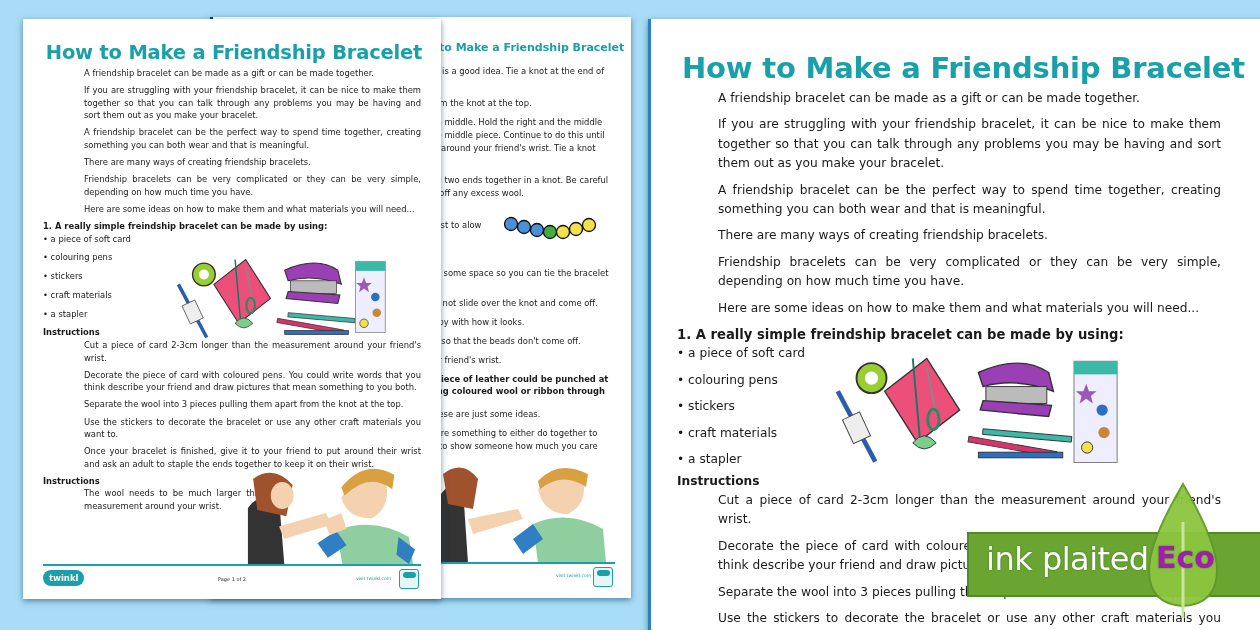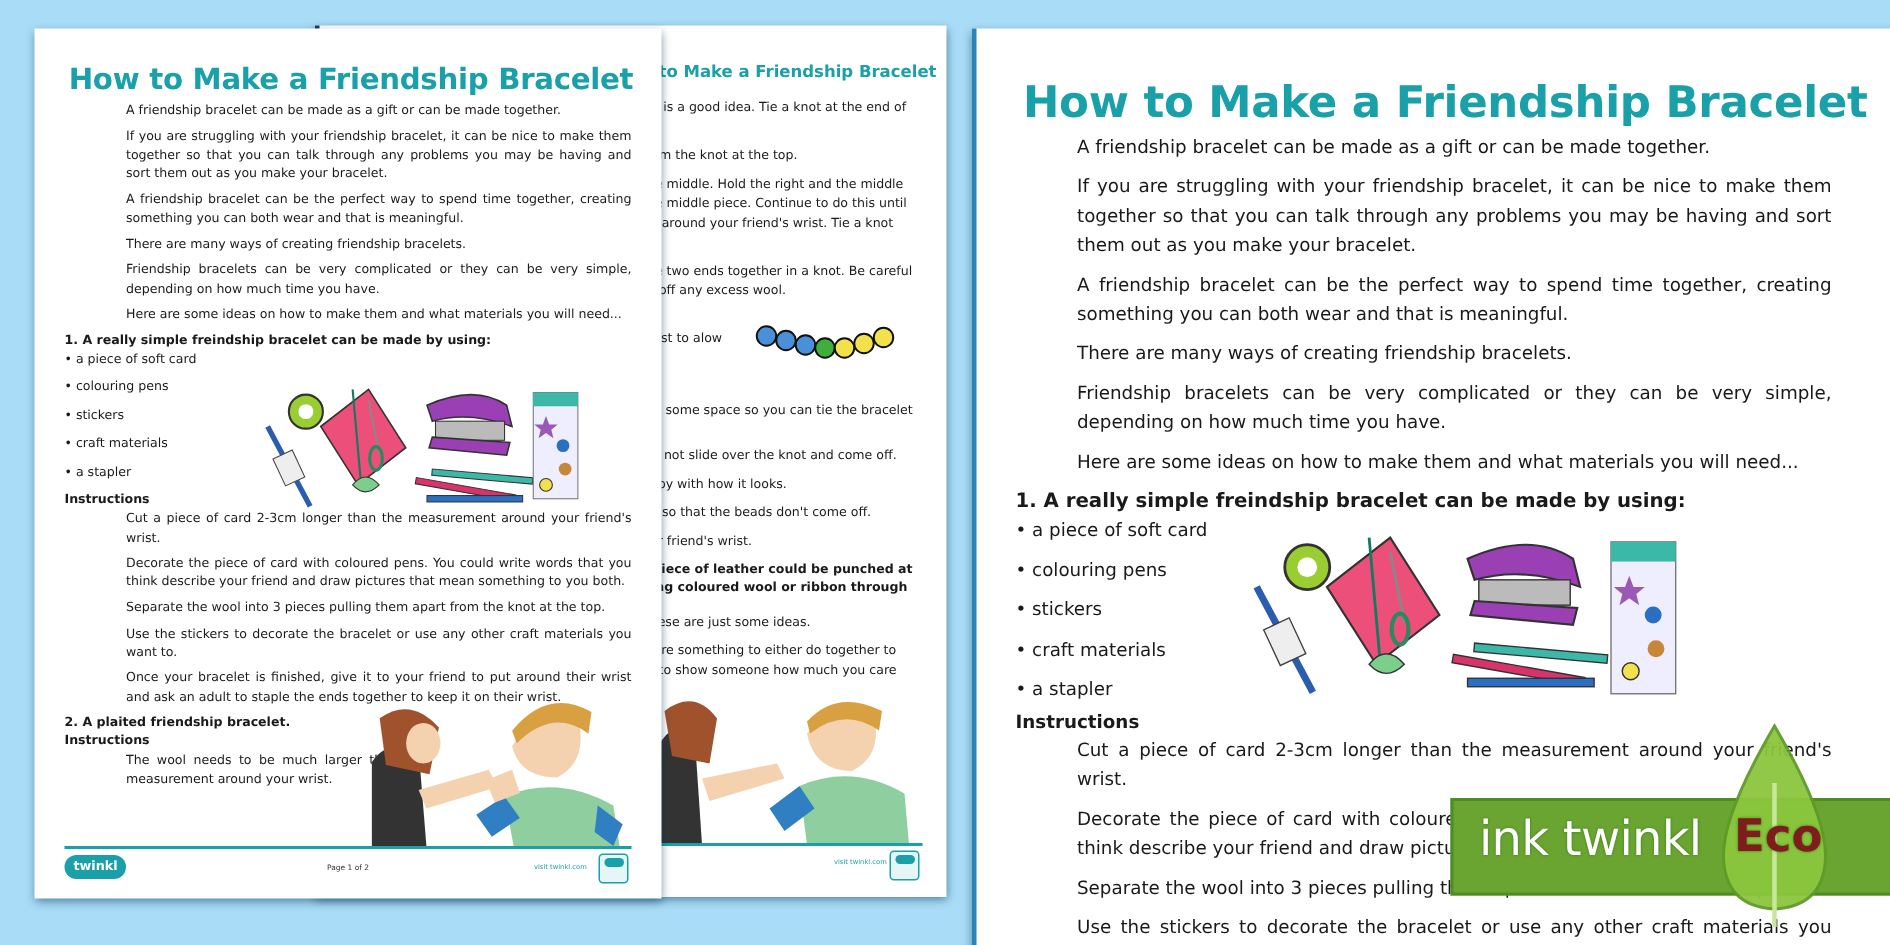--- a/index.html
+++ b/index.html
@@ -84,21 +84,21 @@
     position: absolute; left: 967px; top: 532px; width: 300px; height: 65px;
     background: #6aa532; border: 2px solid #4f8c23;
   }
   .eco-banner-text {
     position: absolute; left: 17px; top: 6px; font-size: 32px; color: #ffffff;
     font-family: "DejaVu Sans", sans-serif; letter-spacing: -0.5px;
     text-shadow: 0 0 2px #3d7a18;
   }
   .eco-drop { position: absolute; left: 1145px; top: 482px; width: 76px; height: 140px; }
   .eco-drop-text {
-    position: absolute; left: 1156px; top: 540px; color: #7f1d1d; font-weight: bold;
+    position: absolute; left: 1156px; top: 540px; color: #a21caf; font-weight: bold;
     font-size: 30px; text-shadow: 0 0 2px #3d7a18;
   }
 </style>
 </head>
 <body>
 
 <div class="page page-back">
   <div class="back-title" style="left:215px;">v to Make a Friendship Bracelet</div>
   <div class="back-text" style="left:215px; top:48px;">rm is a good idea. Tie a knot at the end of</div>
   <div class="back-text" style="left:215px; top:80px;">from the knot at the top.</div>
@@ -155,21 +155,20 @@
     <p class="bullet bullet-gap">• colouring pens</p>
     <p class="bullet bullet-gap">• stickers</p>
     <p class="bullet bullet-gap">• craft materials</p>
     <p class="bullet bullet-gap">• a stapler</p>
     <p class="heading">Instructions</p>
     <p class="para">Cut a piece of card 2-3cm longer than the measurement around your friend's wrist.</p>
     <p class="para">Decorate the piece of card with coloured pens. You could write words that you think describe your friend and draw pictures that mean something to you both.</p>
     <p class="para">Separate the wool into 3 pieces pulling them apart from the knot at the top.</p>
     <p class="para">Use the stickers to decorate the bracelet or use any other craft materials you want to.</p>
     <p class="para">Once your bracelet is finished, give it to your friend to put around their wrist and ask an adult to staple the ends together to keep it on their wrist.</p>
-    <p class="heading">2. A plaited friendship bracelet.</p>
     <p class="heading">Instructions</p>
     <p class="para" style="width:200px;">The wool needs to be much larger than the measurement around your wrist.</p>
   </div>
 
   <svg class="materials-art" viewBox="0 0 300 120">
     <rect x="40" y="10" width="32" height="32" rx="16" fill="#9acd32" stroke="#333" stroke-width="2"></rect>
     <circle cx="56" cy="26" r="7" fill="#fff"></circle>
     <line x1="20" y1="40" x2="60" y2="115" stroke="#2a5db0" stroke-width="5"></line>
     <rect x="30" y="65" width="20" height="28" fill="#eee" stroke="#444" transform="rotate(-25 40 79)"></rect>
     <polygon points="70,40 115,5 150,60 105,95" fill="#ec4f7a" stroke="#333" stroke-width="1.5"></polygon>
@@ -255,19 +254,19 @@
     <rect x="272" y="8" width="46" height="108" fill="#eef" stroke="#777"></rect>
     <rect x="272" y="8" width="46" height="14" fill="#3cb8a8"></rect>
     <polygon points="285,32 288,40 296,40 290,45 292,53 285,48 278,53 280,45 274,40 282,40" fill="#9b59b6"></polygon>
     <circle cx="302" cy="60" r="6" fill="#2a6fc2"></circle>
     <circle cx="286" cy="100" r="6" fill="#f2e14a" stroke="#333"></circle>
     <circle cx="304" cy="84" r="6" fill="#c8863a"></circle>
   </svg>
 </div>
 
 <div class="eco-banner">
-  <span class="eco-banner-text">ink twinkl</span>
+  <span class="eco-banner-text">ink plaited</span>
 </div>
 <svg class="eco-drop" viewBox="0 0 76 140">
   <path d="M38 2 Q72 60 72 88 Q72 122 38 124 Q4 122 4 88 Q4 60 38 2 Z" fill="#8cc63f" stroke="#5f9a28" stroke-width="2" opacity="0.95"></path>
   <line x1="38" y1="40" x2="38" y2="136" stroke="#c9e79c" stroke-width="3"></line>
 </svg>
 <div class="eco-drop-text">Eco</div>
 
 </body></html>

